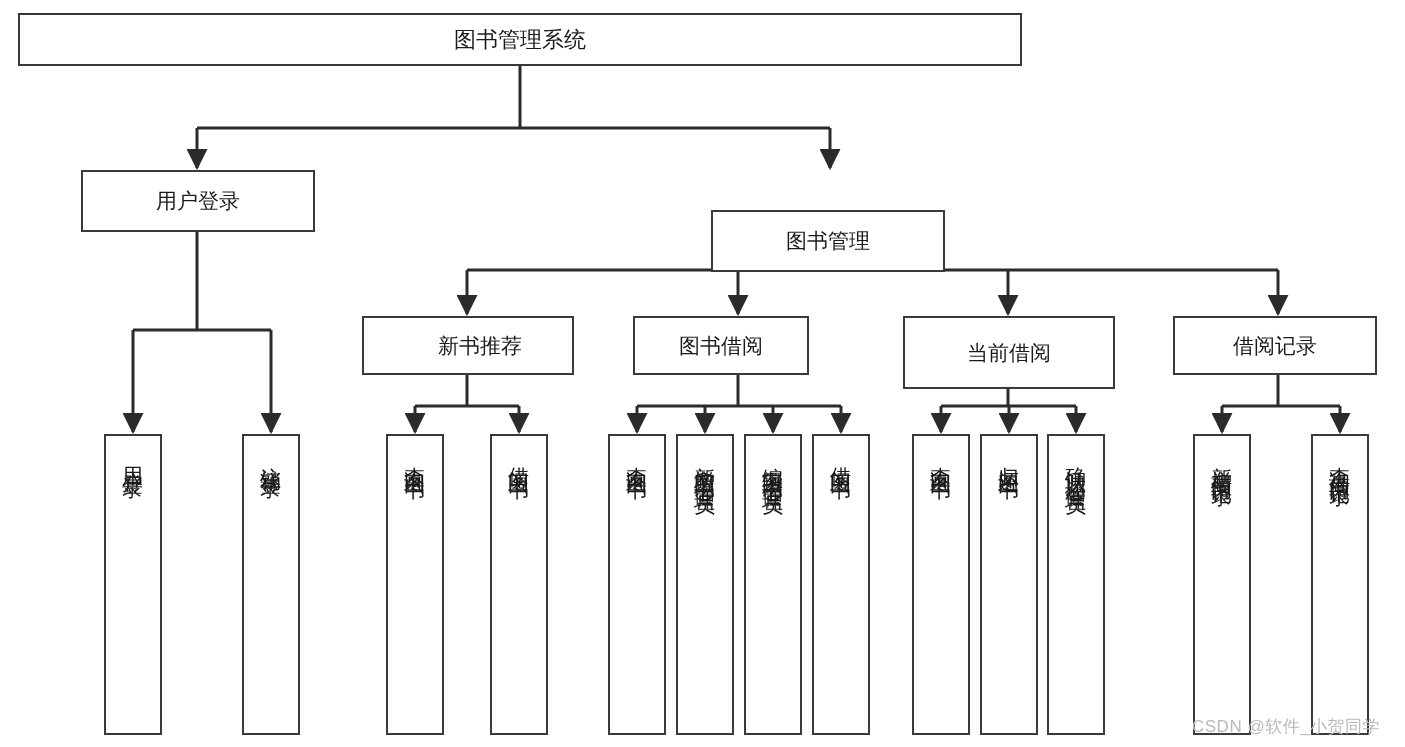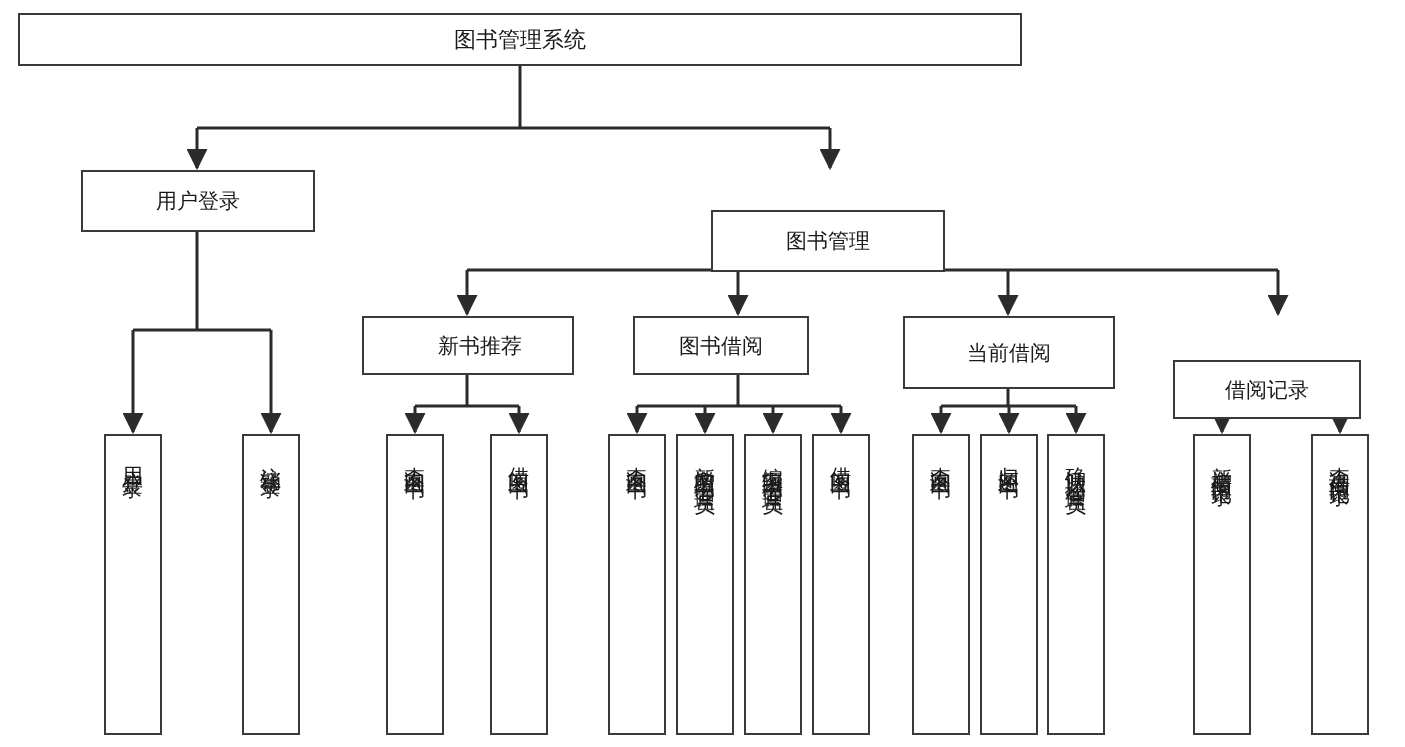--- a/index.html
+++ b/index.html
@@ -137,21 +137,21 @@
   </div>
 
   <div class="node branch" style="left:633px; top:316px; width:176px; height:59px;">
     <span>图书借阅</span>
   </div>
 
   <div class="node branch" style="left:903px; top:316px; width:212px; height:73px;">
     <span>当前借阅</span>
   </div>
 
-  <div class="node branch" style="left:1173px; top:316px; width:188px; height:59px;margin-top:44px;">
+  <div class="node branch" style="left:1173px; top:316px; width:204px; height:59px;">
     <span>借阅记录</span>
   </div>
 
   <div class="node leaf" style="left:104px; top:434px; width:58px; height:301px;">
     <span class="vtext">用户登录</span>
   </div>
   <div class="node leaf" style="left:242px; top:434px; width:58px; height:301px;">
     <span class="vtext">注销登录</span>
   </div>
 
@@ -185,14 +185,15 @@
     <span class="vtext">确认归还（管理员）</span>
   </div>
 
   <div class="node leaf" style="left:1193px; top:434px; width:58px; height:301px;">
     <span class="vtext">新增借阅记录</span>
   </div>
   <div class="node leaf" style="left:1311px; top:434px; width:58px; height:301px;">
     <span class="vtext">查询借阅记录</span>
   </div>
 
+  <div class="watermark" style="left:1192px; top:715px;">CSDN @软件_小贺同学</div>
 
 </div>
 
 </body></html>

